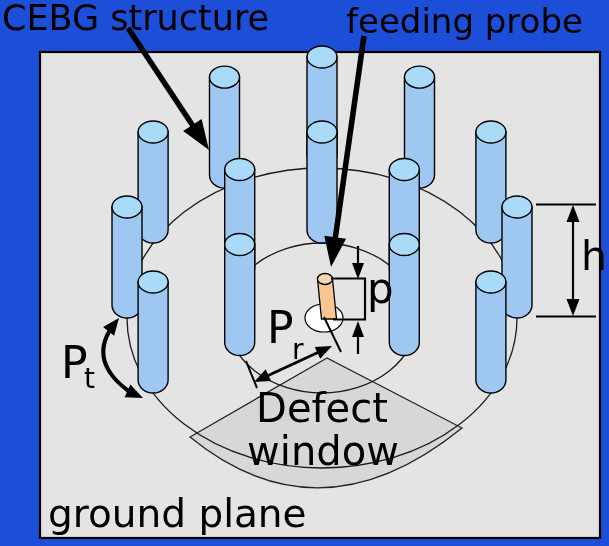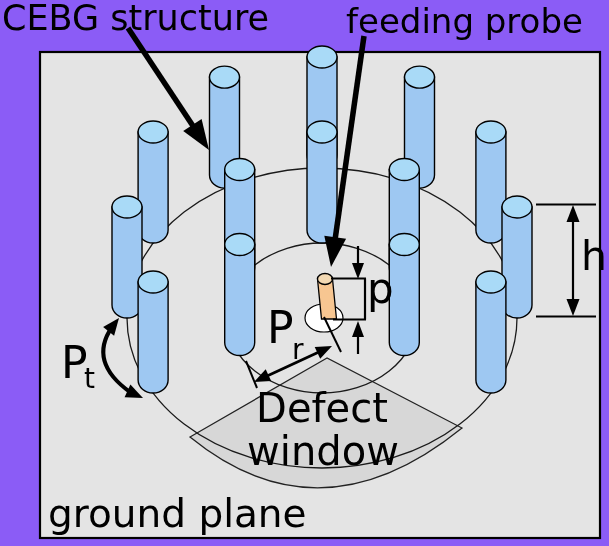--- a/index.html
+++ b/index.html
@@ -1,18 +1,18 @@
 <!DOCTYPE html>
 <html><head>
 <meta charset="utf-8">
 <style>
   html,body{margin:0;padding:0;background:#ffffff;}
   .figure-wrap{
     width:609px;height:546px;position:relative;overflow:hidden;
-    font-family:"DejaVu Sans",sans-serif;background:#8b5cf6;
+    font-family:"DejaVu Sans",sans-serif;background:#1d4ed8;
   }
   svg text{font-family:"DejaVu Sans",sans-serif;fill:#000;}
 </style>
 </head>
 <body>
 
 <div class="figure-wrap">
 <svg width="609" height="546" viewBox="0 0 609 546">
 
   <rect x="40" y="52" width="560" height="486" stroke="#000" stroke-width="2.2" fill="#e4e4e4"></rect>

